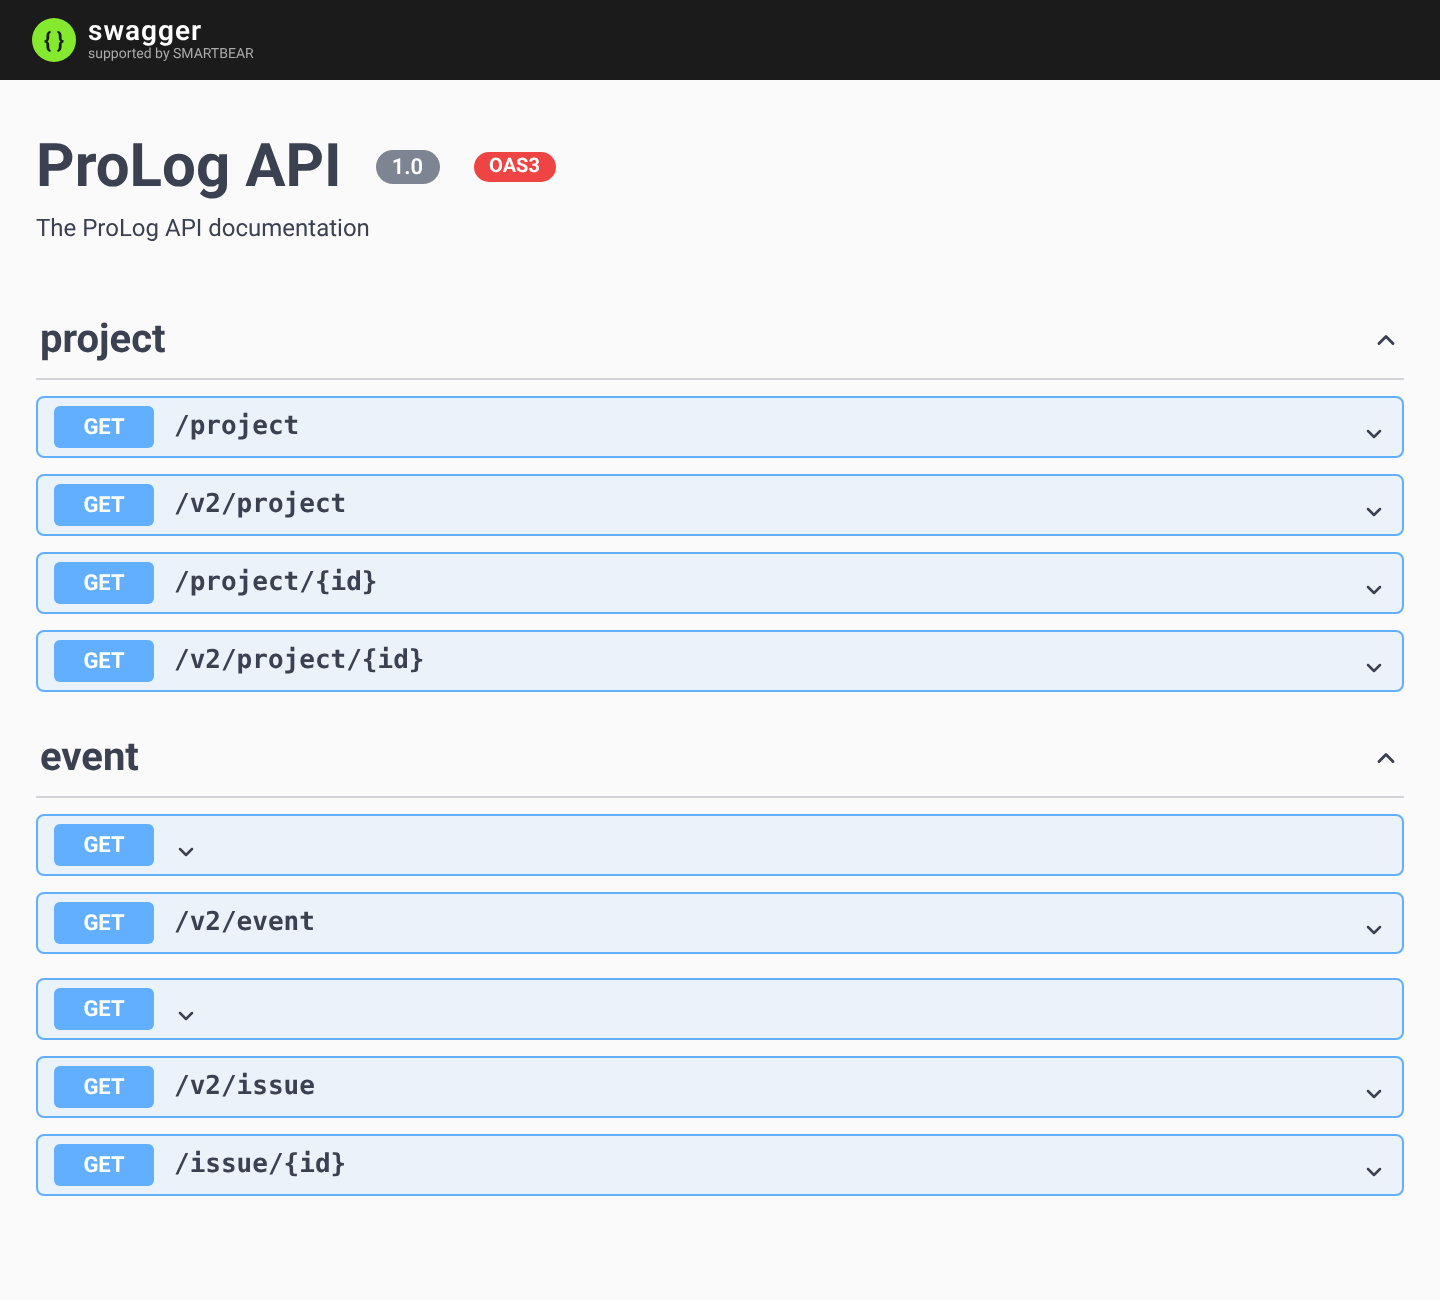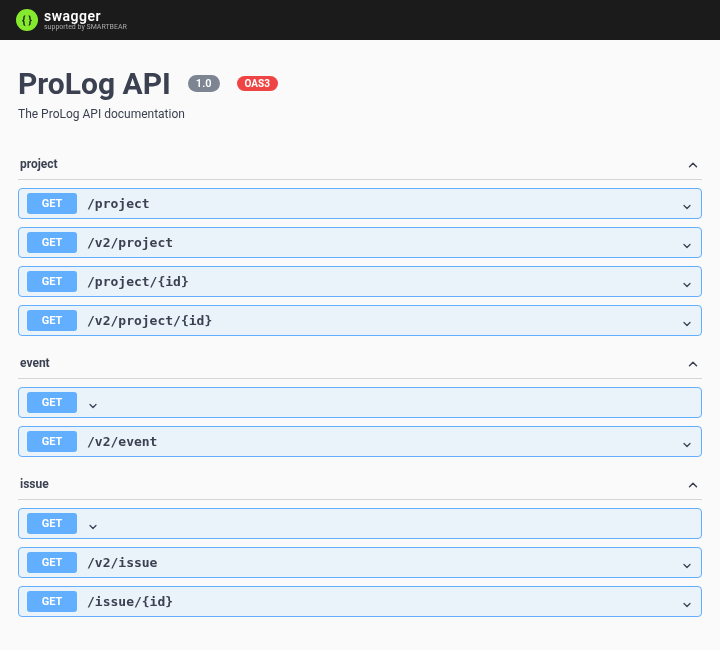--- a/index.html
+++ b/index.html
@@ -97,21 +97,21 @@
     .tag-header {
       display: flex;
       align-items: center;
       justify-content: space-between;
       padding: 8px 2px 8px 2px;
       cursor: pointer;
       border-bottom: 1px solid rgba(59,65,81,0.2);
       margin-bottom: 8px;
     }
     .tag-name {
-      font-size: 12px;
+      font-size: 20px;
       font-weight: 700;
       color: #3b4151;
     }
     .chevron {
       width: 14px;
       height: 14px;
       color: #3b4151;
     }
     .chevron svg {
       width: 100%;
@@ -235,26 +235,20 @@
         </div>
         <div class="operation get">
           <span class="method-badge get">GET</span>
           <span class="operation-path">/v2/event</span>
           <span class="operation-chevron"><svg viewBox="0 0 24 24" fill="none" stroke="currentColor" stroke-width="2.5" stroke-linecap="round" stroke-linejoin="round">
               <polyline points="6 9 12 15 18 9"></polyline>
             </svg></span>
         </div>
       </div>
       <div class="tag-section">
-        <div class="tag-header">
-          <span class="tag-name">issue</span>
-          <span class="chevron"><svg viewBox="0 0 24 24" fill="none" stroke="currentColor" stroke-width="2.5" stroke-linecap="round" stroke-linejoin="round">
-              <polyline points="18 15 12 9 6 15"></polyline>
-            </svg></span>
-        </div>
         <div class="operation get">
           <span class="method-badge get">GET</span>
           <span class="operation-chevron"><svg viewBox="0 0 24 24" fill="none" stroke="currentColor" stroke-width="2.5" stroke-linecap="round" stroke-linejoin="round">
               <polyline points="6 9 12 15 18 9"></polyline>
             </svg></span>
         </div>
         <div class="operation get">
           <span class="method-badge get">GET</span>
           <span class="operation-path">/v2/issue</span>
           <span class="operation-chevron"><svg viewBox="0 0 24 24" fill="none" stroke="currentColor" stroke-width="2.5" stroke-linecap="round" stroke-linejoin="round">

